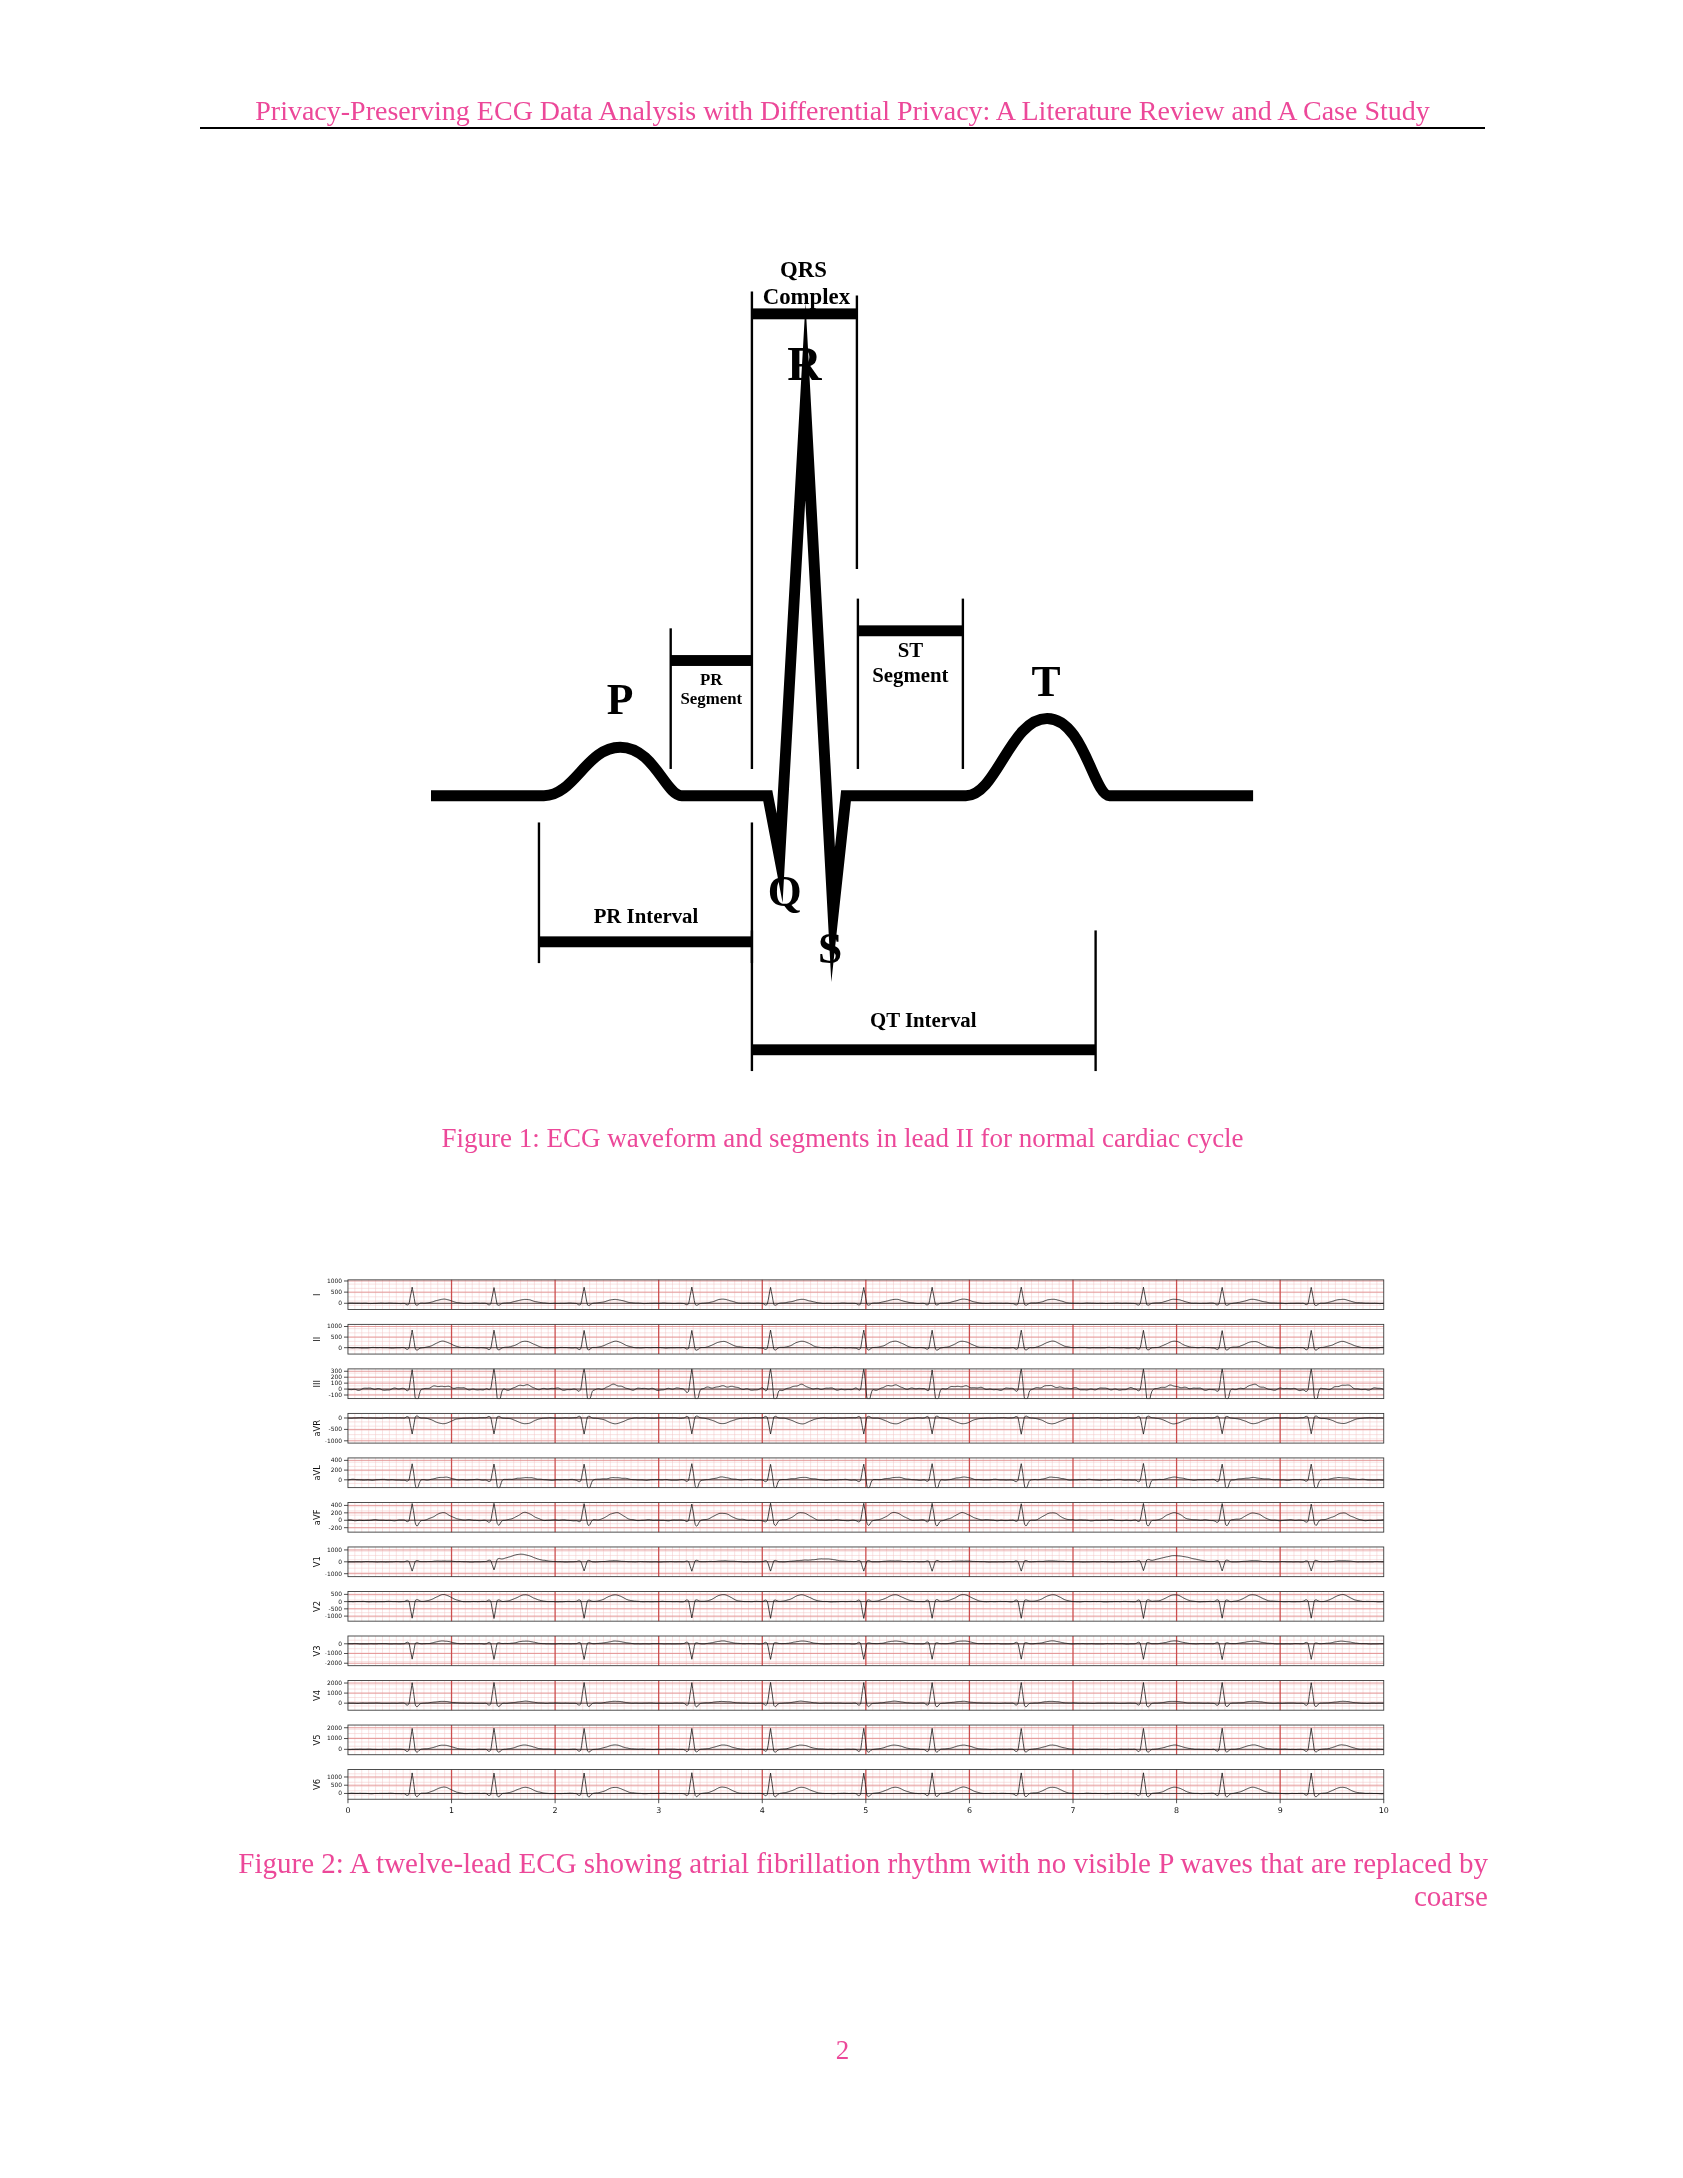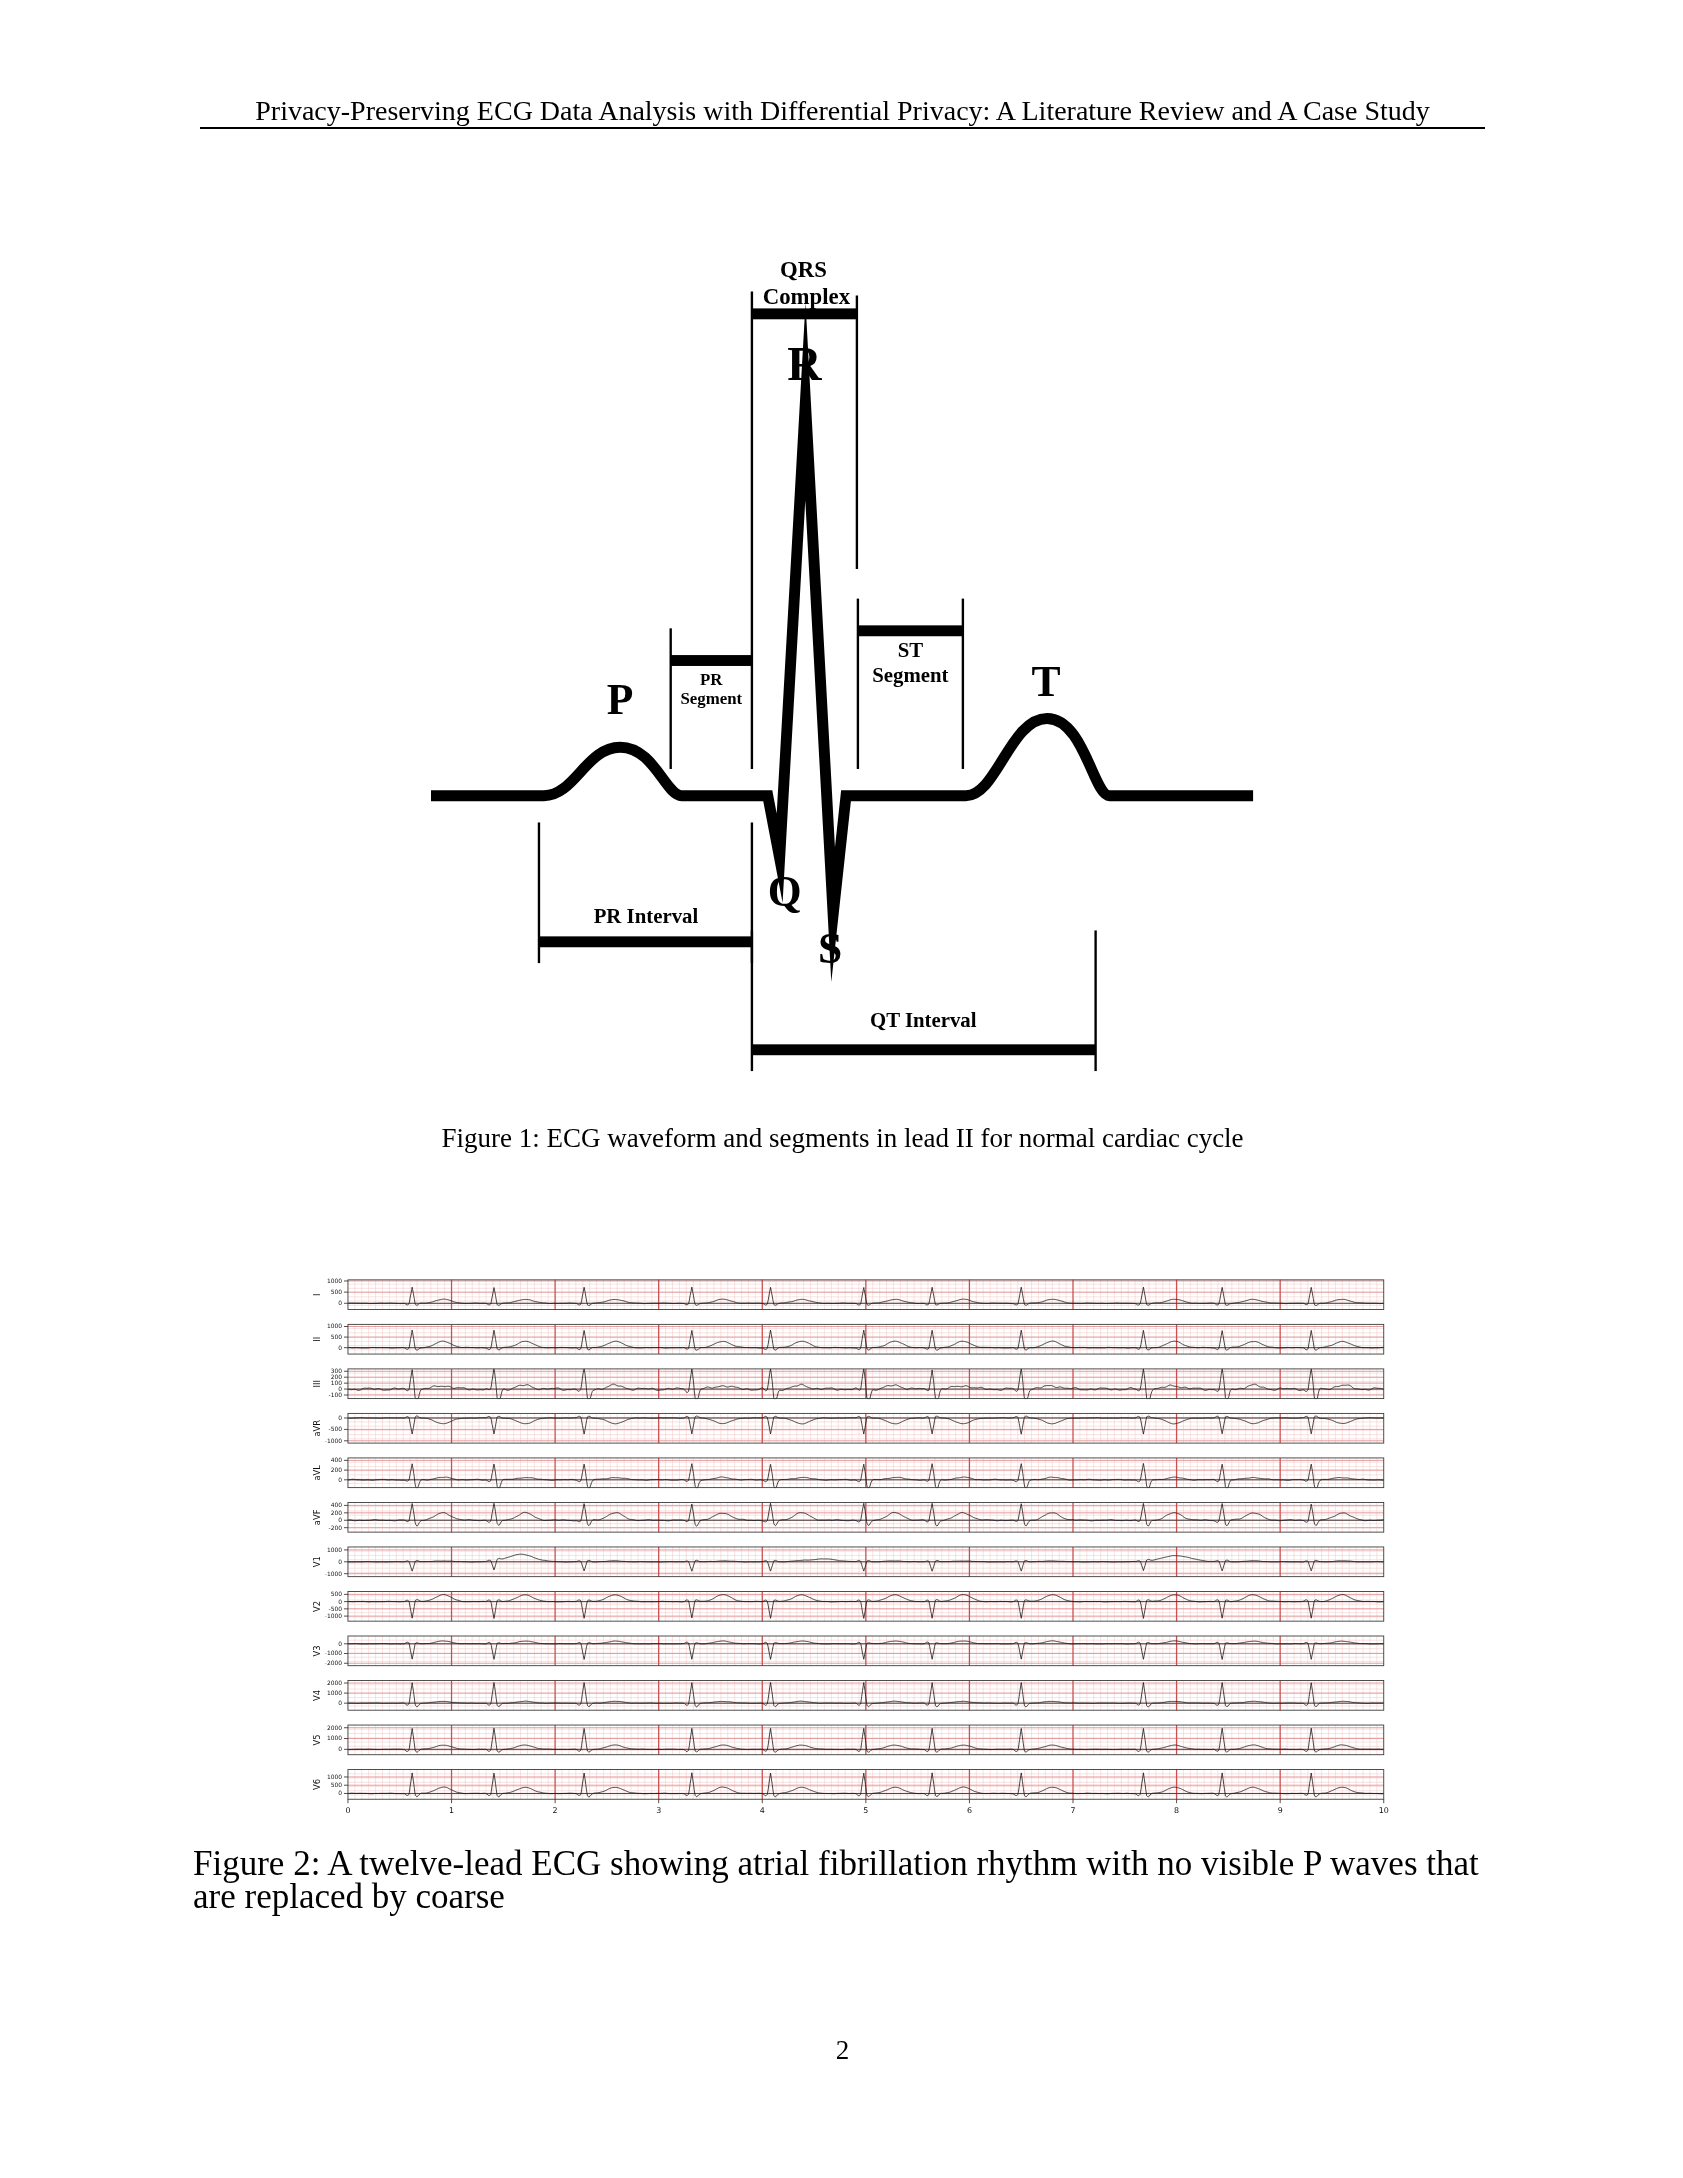--- a/index.html
+++ b/index.html
@@ -1,33 +1,33 @@
 <!DOCTYPE html>
 <html><head>
 <meta charset="utf-8">
 <style>
   html,body{margin:0;padding:0;background:#e8e8e8;}
   #page{position:relative;width:1683px;height:2178px;background:#ffffff;margin:0 auto;
-        font-family:"Liberation Serif",serif;color:#000000;overflow:hidden;}
+        font-family:"Liberation Serif",serif;color:#ec4899;overflow:hidden;}
   .title{position:absolute;top:95px;left:200px;width:1285px;text-align:center;
          font-size:28px;white-space:nowrap;}
   .hrule{position:absolute;top:127px;left:200px;width:1285px;height:2px;background:#000;}
   #fig1{position:absolute;left:426px;top:246px;width:842px;height:832px;}
   #fig1 text{font-family:"Liberation Serif",serif;font-weight:bold;fill:#000;text-anchor:middle;}
   .t-qrs{font-size:23px;}
   .t-big{font-size:44px;}
   .t-R{font-size:48px;}
   .t-seg{font-size:21px;}
   .t-seg-sm{font-size:17px;}
   .t-int{font-size:21px;}
   .caption1{position:absolute;top:1123px;left:200px;width:1285px;text-align:center;font-size:27px;}
   #fig2{position:absolute;left:297px;top:1267px;width:1109px;height:554px;}
   #fig2 text{font-family:"DejaVu Sans",sans-serif;fill:#111;}
-  .caption2{position:absolute;top:1847px;left:193px;width:1295px;font-size:35px;line-height:33px;
-            text-align:left;}
+  .caption2{position:absolute;top:1847px;left:193px;width:1295px;font-size:29px;line-height:33px;
+            text-align:right;}
   .pageno{position:absolute;top:2035px;left:200px;width:1285px;text-align:center;font-size:27px;}
 </style>
 </head>
 <body>
 
 <div id="page">
 
   <div class="title">Privacy-Preserving ECG Data Analysis with Differential Privacy: A Literature Review and A Case Study</div>
   <div class="hrule"></div>
 

